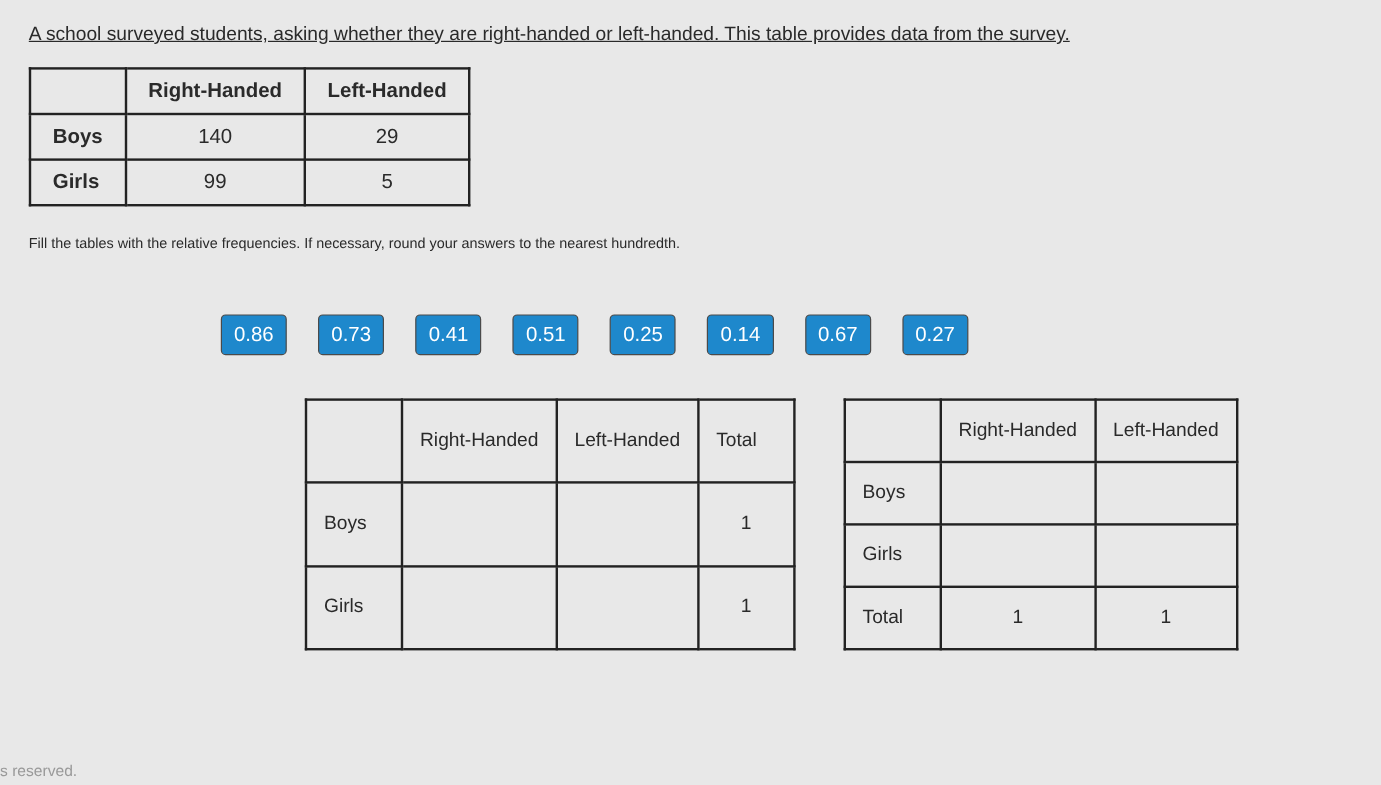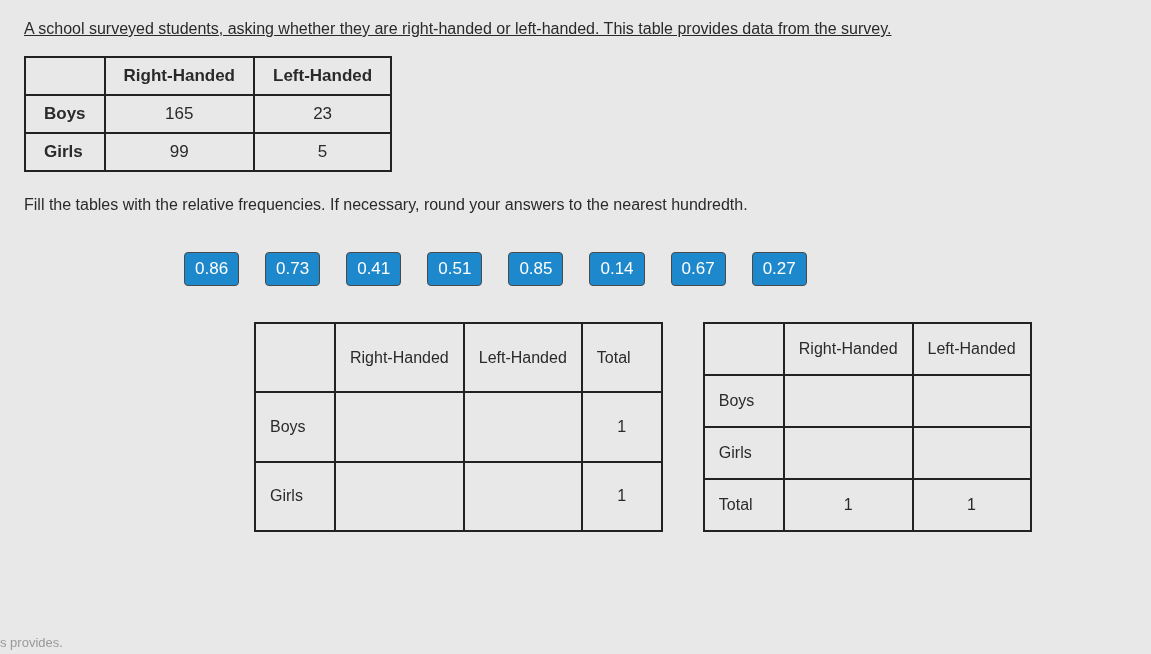--- a/index.html
+++ b/index.html
@@ -33,22 +33,22 @@
       background: #e8e8e8;
     }
     .data-table th {
       font-weight: bold;
     }
     .data-table .rowhead {
       font-weight: bold;
       text-align: left;
     }
     .instr {
-      font-size: 16px;
-      margin-bottom: 38px;
+      font-size: 12px;
+      margin-bottom: 52px;
     }
     .tiles {
       display: flex;
       gap: 26px;
       margin-left: 160px;
       margin-bottom: 36px;
     }
     .tile {
       background: #1e88cc;
       border: 1px solid #4a4a4a;
@@ -103,39 +103,39 @@
 
 <table class="data-table">
   <tbody>
       <tr>
     <th></th>
     <th>Right-Handed</th>
     <th>Left-Handed</th>
   </tr>
   <tr>
     <td class="rowhead">Boys</td>
-    <td>165</td>
-    <td>23</td>
+    <td>140</td>
+    <td>29</td>
   </tr>
   <tr>
     <td class="rowhead">Girls</td>
     <td>99</td>
     <td>5</td>
   </tr>
 </tbody>
   </table>
 
 <p class="instr">Fill the tables with the relative frequencies. If necessary, round your answers to the nearest hundredth.</p>
 
 <div class="tiles">
   <div class="tile">0.86</div>
   <div class="tile">0.73</div>
   <div class="tile">0.41</div>
   <div class="tile">0.51</div>
-  <div class="tile">0.85</div>
+  <div class="tile">0.25</div>
   <div class="tile">0.14</div>
   <div class="tile">0.67</div>
   <div class="tile">0.27</div>
 </div>
 
 <div class="answer-area">
 
   <table class="ans-table">
     <tbody>
         <tr>
@@ -179,13 +179,13 @@
     <tr>
       <td>Total</td>
       <td class="centered">1</td>
       <td class="centered">1</td>
     </tr>
   </tbody>
     </table>
 
 </div>
 
-<div class="footer">s provides.</div>
+<div class="footer">s reserved.</div>
 
 </body></html>

